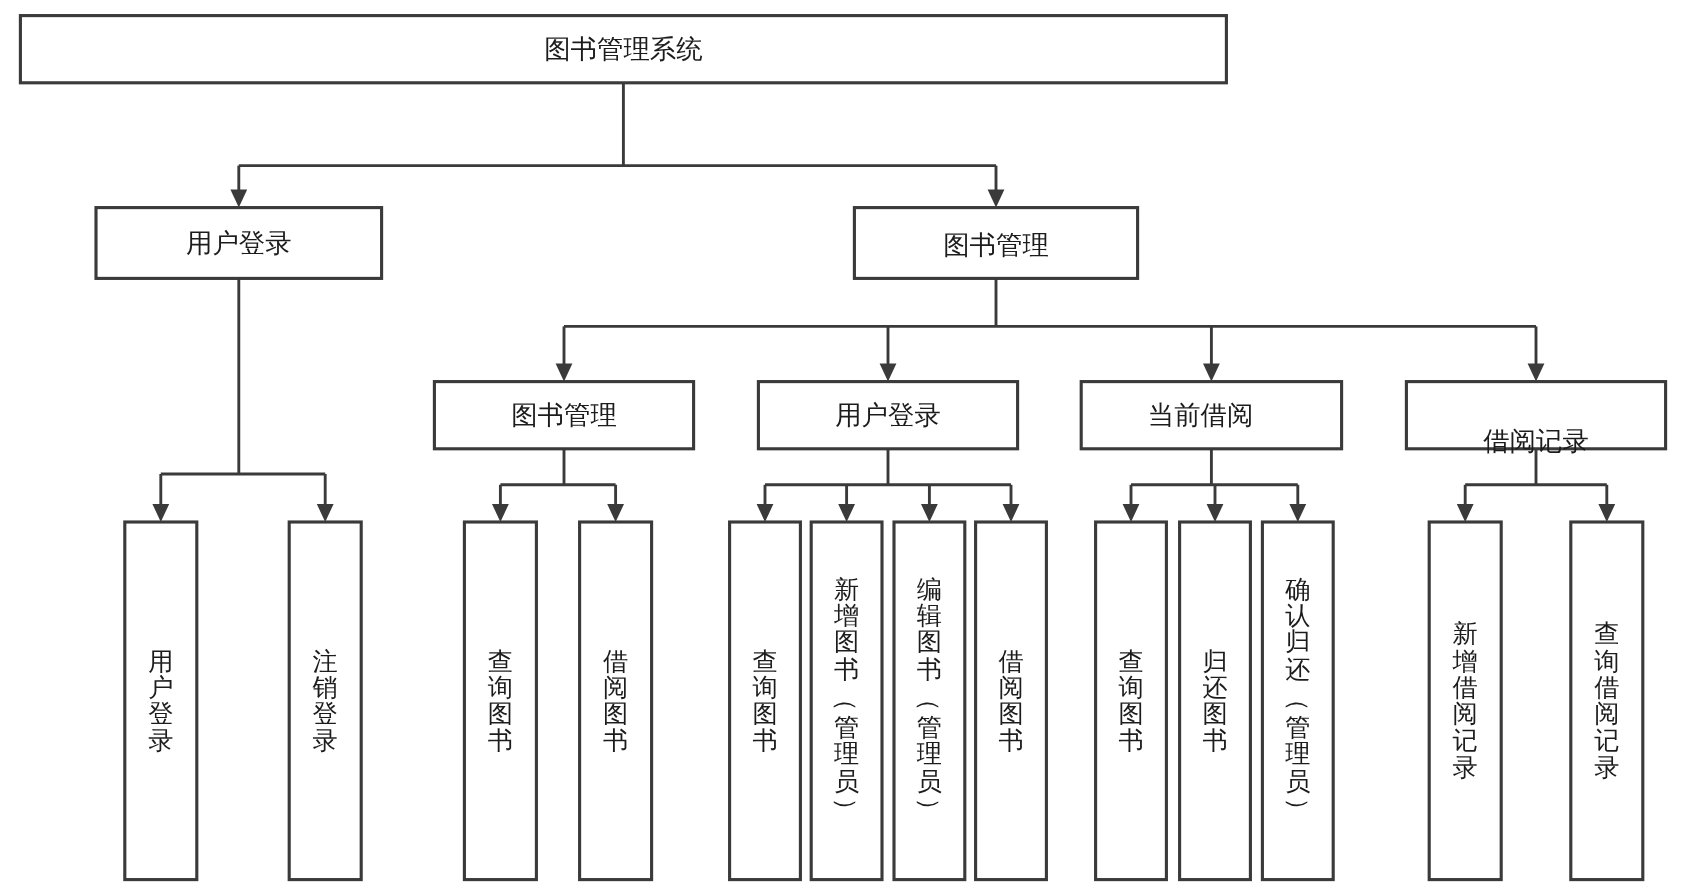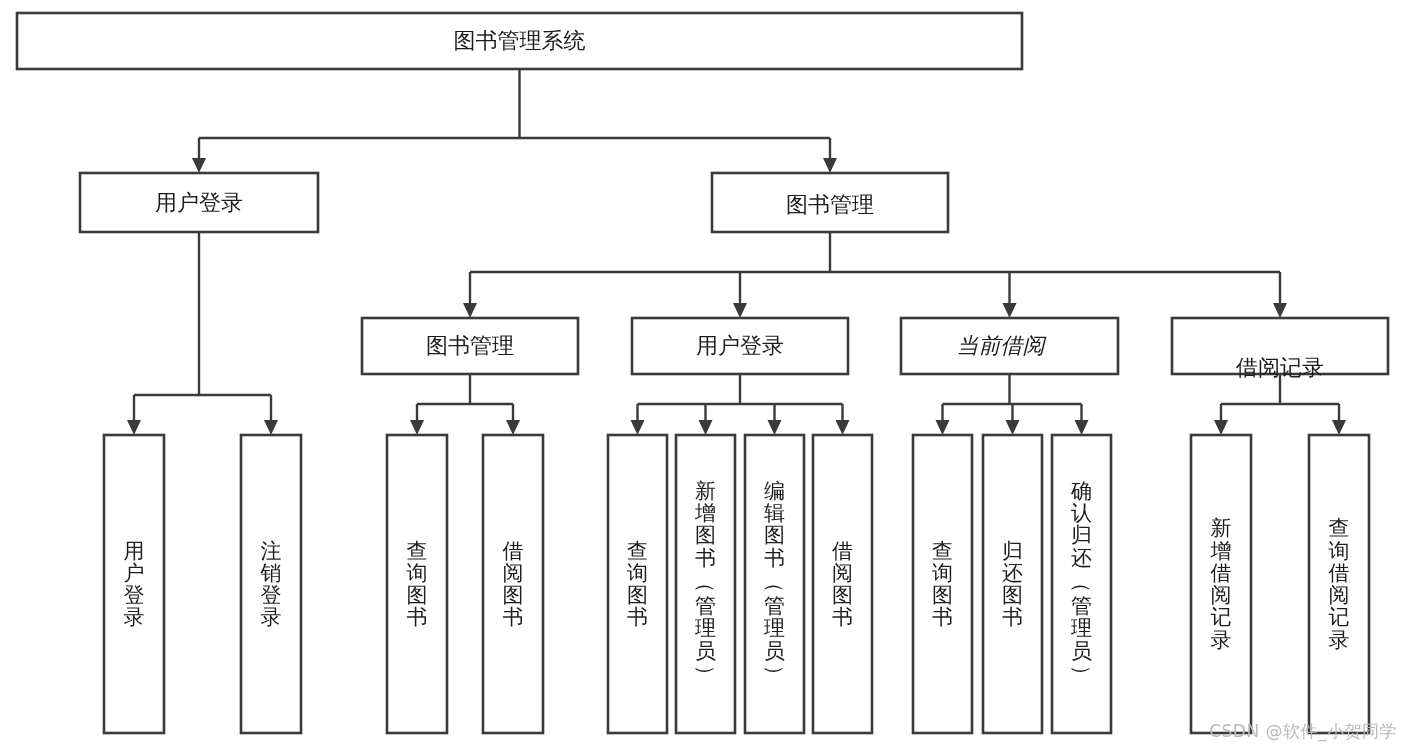--- a/index.html
+++ b/index.html
@@ -226,21 +226,21 @@
         <span>理</span>
         <span>员</span>
         <span style="transform: rotate(90deg); display: inline-block; margin: 2px 0px;">）</span>
       </div>
       <div class="vert-text-wrap" style="left: 813px; top: 435px; width: 59px; height: 298px;">
         <span>借</span>
         <span>阅</span>
         <span>图</span>
         <span>书</span>
       </div>
-      <div class="horiz-text-wrap" style="left: 901px; top: 318px; width: 199px; height: 56px; font-style: italic;">当前借阅</div>
+      <div class="horiz-text-wrap" style="left: 901px; top: 318px; width: 199px; height: 56px;">当前借阅</div>
       <div class="vert-text-wrap" style="left: 913px; top: 435px; width: 59px; height: 298px;">
         <span>查</span>
         <span>询</span>
         <span>图</span>
         <span>书</span>
       </div>
       <div class="vert-text-wrap" style="left: 983px; top: 435px; width: 59px; height: 298px;">
         <span>归</span>
         <span>还</span>
         <span>图</span>
@@ -269,15 +269,14 @@
       <div class="vert-text-wrap" style="left: 1309px; top: 435px; width: 60px; height: 298px;">
         <span>查</span>
         <span>询</span>
         <span>借</span>
         <span>阅</span>
         <span>记</span>
         <span>录</span>
       </div>
     </div>
 
-  <div id="watermark">CSDN @软件_小贺同学</div>
 
 </div>
 
 </body></html>

